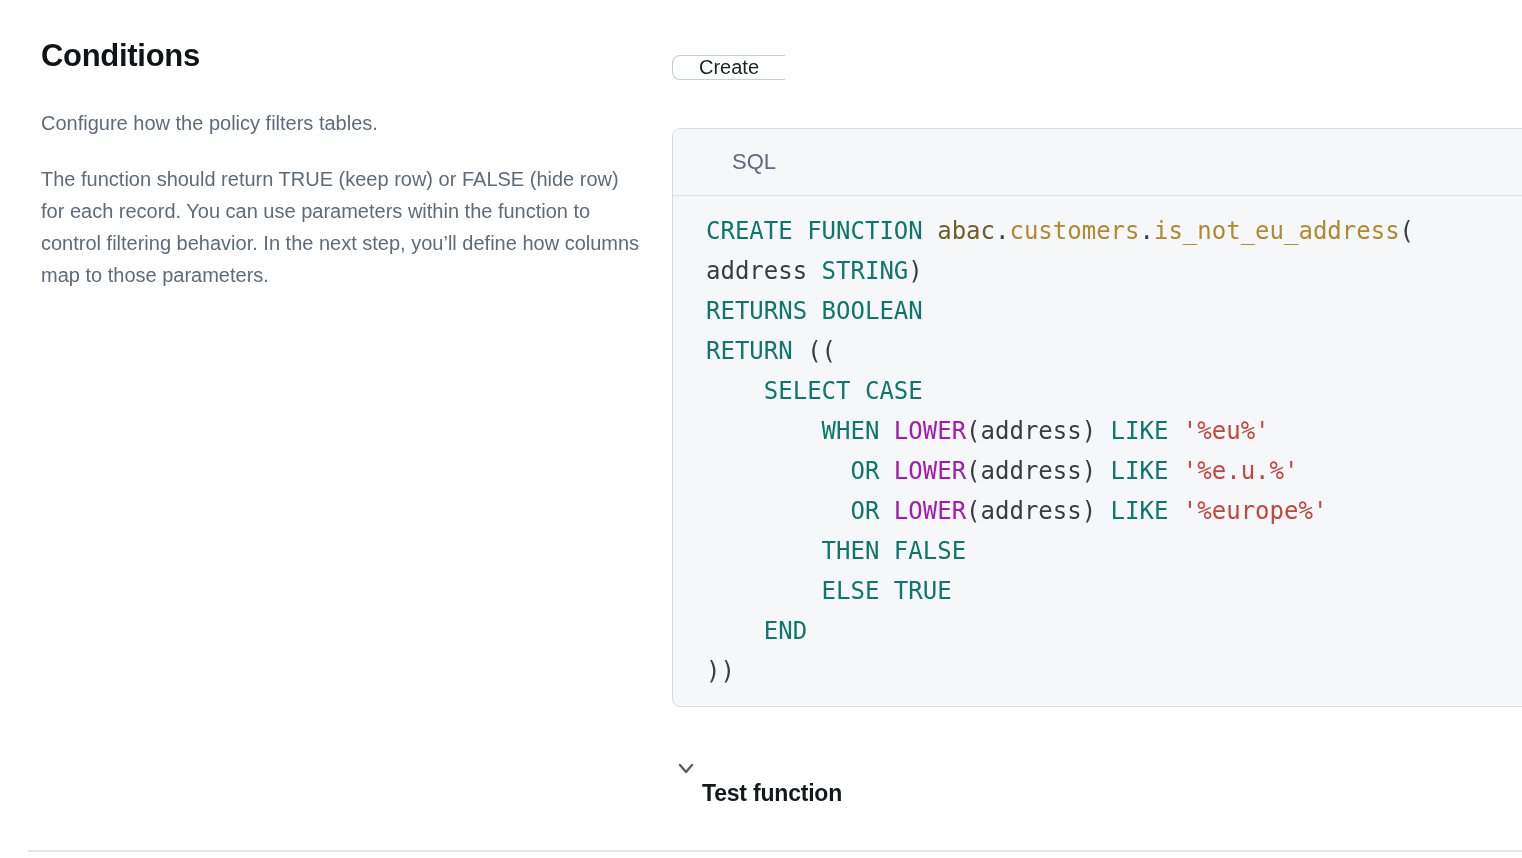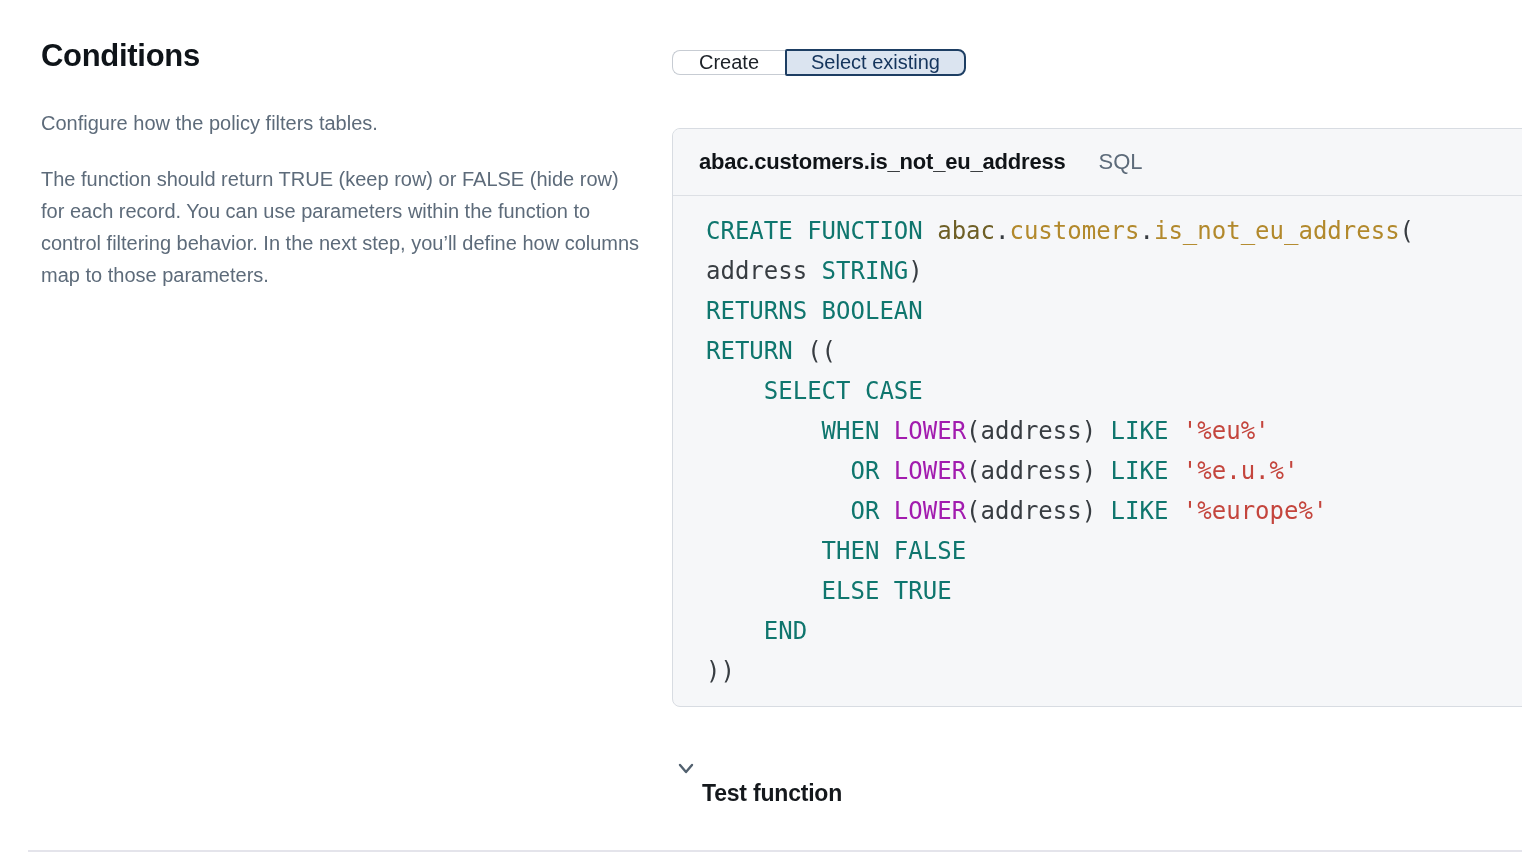--- a/index.html
+++ b/index.html
@@ -36,21 +36,21 @@
     color: #5d6b7a;
     width: 600px;
   }
 
   
   .toggle-group {
     position: absolute;
     left: 672px; top: 44px;
     height: 36px;
     display: flex;
-    align-items: center;
+    align-items: flex-end;
   }
   .toggle-btn {
     font-family: "Liberation Sans", sans-serif;
     font-size: 20px;
     padding: 0 26px;
     display: flex;
     align-items: center;
     cursor: pointer;
     background: #ffffff;
     border: 1px solid #c7ccd3;
@@ -147,26 +147,24 @@
 <body>
 
 <div class="left-col">
   <h1 class="page-title">Conditions</h1>
   <p class="page-subtitle">Configure how the policy filters tables.</p>
   <p class="page-description">The function should return TRUE (keep row) or FALSE (hide row) for each record. You can use parameters within the function to control filtering behavior. In the next step, you’ll define how columns map to those parameters.</p>
 </div>
 
 <div class="toggle-group">
   <button class="toggle-btn">Create</button>
-  <button class="toggle-btn selected">Select existing</button>
 </div>
 
 <div class="function-card">
   <div class="card-header">
-    <span class="card-title">abac.customers.is_not_eu_address</span>
     <span class="card-lang">SQL</span>
   </div>
   <div class="code-area"><div class="code-line"><span class="tok-kw">CREATE FUNCTION</span><span class="tok-pl"> </span><span class="tok-cat">abac</span><span class="tok-pl">.</span><span class="tok-id">customers</span><span class="tok-pl">.</span><span class="tok-id">is_not_eu_address</span><span class="tok-pl">(</span></div><div class="code-line"><span class="tok-pl">address </span><span class="tok-kw">STRING</span><span class="tok-pl">)</span></div><div class="code-line"><span class="tok-kw">RETURNS BOOLEAN</span></div><div class="code-line"><span class="tok-kw">RETURN</span><span class="tok-pl"> ((</span></div><div class="code-line"><span class="tok-pl">    </span><span class="tok-kw">SELECT CASE</span></div><div class="code-line"><span class="tok-pl">        </span><span class="tok-kw">WHEN</span><span class="tok-pl"> </span><span class="tok-fn">LOWER</span><span class="tok-pl">(address) </span><span class="tok-kw">LIKE</span><span class="tok-pl"> </span><span class="tok-str">'%eu%'</span></div><div class="code-line"><span class="tok-pl">          </span><span class="tok-kw">OR</span><span class="tok-pl"> </span><span class="tok-fn">LOWER</span><span class="tok-pl">(address) </span><span class="tok-kw">LIKE</span><span class="tok-pl"> </span><span class="tok-str">'%e.u.%'</span></div><div class="code-line"><span class="tok-pl">          </span><span class="tok-kw">OR</span><span class="tok-pl"> </span><span class="tok-fn">LOWER</span><span class="tok-pl">(address) </span><span class="tok-kw">LIKE</span><span class="tok-pl"> </span><span class="tok-str">'%europe%'</span></div><div class="code-line"><span class="tok-pl">        </span><span class="tok-kw">THEN FALSE</span></div><div class="code-line"><span class="tok-pl">        </span><span class="tok-kw">ELSE TRUE</span></div><div class="code-line"><span class="tok-pl">    </span><span class="tok-kw">END</span></div><div class="code-line"><span class="tok-pl">))</span></div></div>
 </div>
 
 <div class="test-function-row">
   <span class="chevron-wrap">
     <svg width="22" height="22" viewBox="0 0 22 22" fill="none">
       <polyline points="5,8 11,15 17,8" stroke="#52616f" stroke-width="2.4" stroke-linecap="round" stroke-linejoin="round" fill="none"></polyline>
     </svg>

